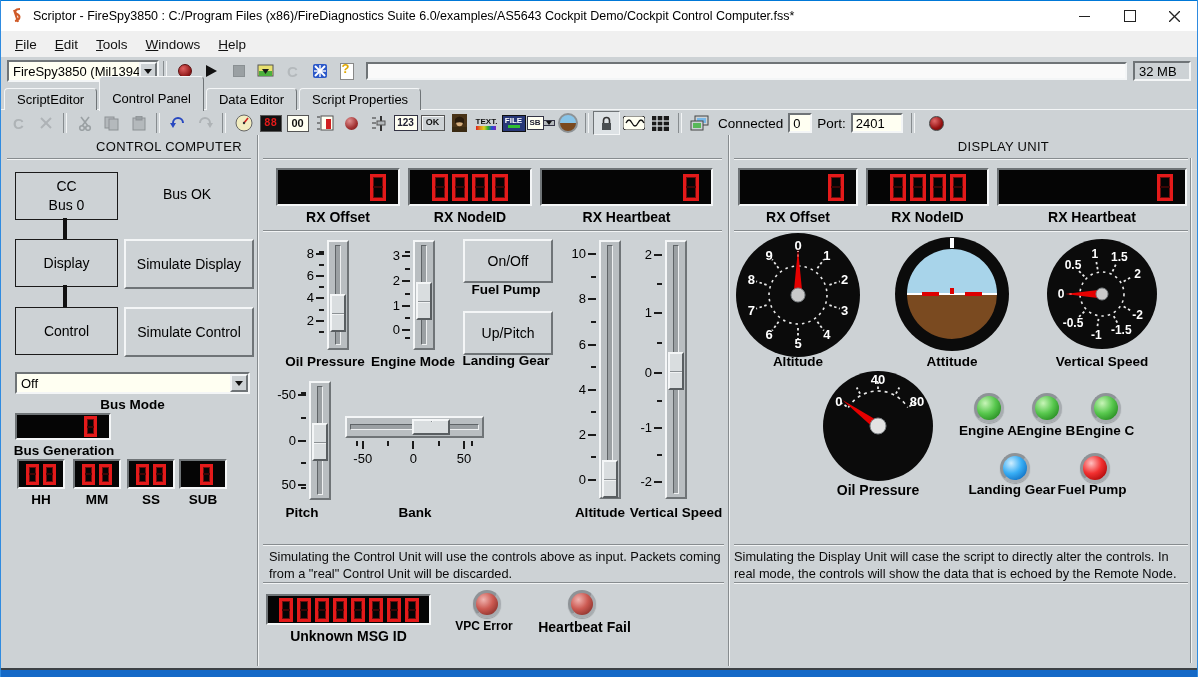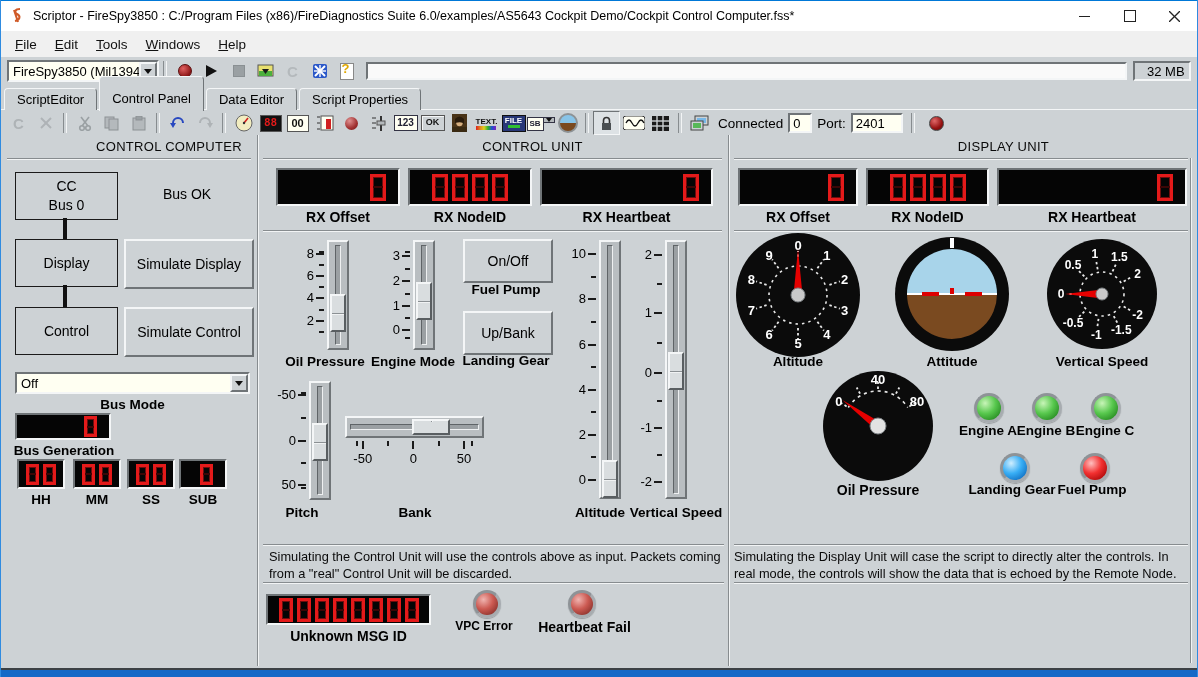--- a/index.html
+++ b/index.html
@@ -25,21 +25,21 @@
   .tab.active { z-index:2; padding-top:14px; padding-bottom:5px; margin-bottom:-1px; }
   .toolbar2 { height:26px; display:flex; align-items:center; padding-left:4px; }
   .tbtn { width:27px; height:24px; display:flex; align-items:center; justify-content:center; flex:none; }
   .tbtn.pressed { background:#dde2e5; border:1px solid; border-color:#6f7477 #f4f6f7 #f4f6f7 #6f7477; box-sizing:border-box; }
   .tsep { width:2px; height:20px; border-left:1px solid #878c8f; border-right:1px solid #f2f4f5; margin:0 4px; flex:none; }
   .combo { background:#fffff2; border:2px solid; border-color:#6f7477 #f4f6f7 #f4f6f7 #6f7477; display:flex; align-items:center; font-size:13px; box-sizing:border-box; }
   .combo .val { flex:1; padding-left:4px; white-space:nowrap; overflow:hidden; }
   .combo .drop { width:18px; align-self:stretch; background:#cdd2d5; border:2px solid; border-color:#f4f6f7 #6f7477 #6f7477 #f4f6f7; display:flex; align-items:center; justify-content:center; box-sizing:border-box; }
   .darr { width:0; height:0; border-left:4px solid transparent; border-right:4px solid transparent; border-top:5px solid #111; }
   .pbar { flex:1; height:18px; background:#fafafa; border:2px solid; border-color:#6f7477 #f4f6f7 #f4f6f7 #6f7477; margin:0 6px; box-sizing:border-box; }
-  .membox { width:58px; height:20px; margin-right:6px; border:2px solid; border-color:#6f7477 #f4f6f7 #f4f6f7 #6f7477; font-size:13px; display:flex; align-items:center; padding-left:12px; box-sizing:border-box; flex:none; }
+  .membox { width:58px; height:20px; margin-right:6px; border:2px solid; border-color:#6f7477 #f4f6f7 #f4f6f7 #6f7477; font-size:13px; display:flex; align-items:center; padding-left:4px; box-sizing:border-box; flex:none; }
   .fld { background:#fffff2; border:2px solid; border-color:#6f7477 #f4f6f7 #f4f6f7 #6f7477; font-size:13px; font-family:inherit; padding:1px 3px; box-sizing:border-box; height:20px; }
   .tlabel { font-size:13.5px; margin:0 5px; flex:none; }
   
   .main { position:absolute; top:135px; bottom:9px; left:0; right:0; overflow:hidden; }
   .bottom { position:absolute; left:0; right:0; bottom:0; height:9px; border-top:2px solid #3c4145; background:#1569c7; box-sizing:border-box; }
   .hl { position:absolute; height:0; border-top:1px solid #878c8f; border-bottom:1px solid #f2f4f5; }
   .vl { position:absolute; width:0; border-left:1px solid #878c8f; border-right:1px solid #f2f4f5; }
   .ptitle { position:absolute; font-size:13px; text-align:center; color:#0a0a0a; letter-spacing:.3px;padding-left:40px; }
   .box { position:absolute; border:1px solid #1a1a1a; display:flex; flex-direction:column; align-items:center; justify-content:center; font-size:14px; line-height:1.35; }
   .btn { position:absolute; background:#cdd2d5; border:2px solid; border-color:#f4f6f7 #6f7477 #6f7477 #f4f6f7; font-size:14px; display:flex; align-items:center; justify-content:center; }
@@ -260,21 +260,21 @@
         <div style="width:20px;height:4px;background:linear-gradient(90deg,#e02020,#e08020,#e0d020,#30b030,#2050d0,#8020c0)"></div>
       </div>
     </div>
     <div class="tbtn">
       <div style="width:22px;height:15px;background:#283878;border:1px solid #111;text-align:center">
         <div style="font-size:8px;font-weight:bold;color:#fff;line-height:9px">FILE</div>
         <div style="width:12px;height:3px;background:#30c030;margin:0 auto"></div>
       </div>
     </div>
     <div class="tbtn">
-      <div style="display:flex;align-items:flex-start;height:13px">
+      <div style="display:flex;align-items:center;height:13px">
         <div style="width:15px;background:#fffff2;border:1px solid #334;font-size:8px;font-weight:bold;color:#223;text-align:center;line-height:12px">SB</div>
         <div style="width:10px;background:#b4b9bc;border:1px solid #334;border-left:none;display:flex;align-items:center;justify-content:center">
             <span style="width:0;height:0;border-left:3px solid transparent;border-right:3px solid transparent;border-top:4px solid #111"></span>
           </div>
       </div>
     </div>
     <div class="tbtn">
       <div style="width:16px;height:16px;border-radius:50%;border:2px solid #8d9295;background:linear-gradient(#88c4e8 50%, #7a4a20 50%)"></div>
     </div>
     <div class="tsep"></div>
@@ -369,21 +369,20 @@
         <span class="dg sm"></span>
       </div>
     <div class="seg right" style="left:178px;top:324px;width:48px;height:30px">
         <span class="dg sm"></span>
       </div>
     <div class="lbl" style="left:16px;top:357px;width:48px">HH</div>
     <div class="lbl" style="left:72px;top:357px;width:48px">MM</div>
     <div class="lbl" style="left:126px;top:357px;width:48px">SS</div>
     <div class="lbl" style="left:178px;top:357px;width:48px">SUB</div>
 
-    <div class="ptitle" style="left:256px;top:4px;width:471px">CONTROL UNIT</div>
     <div class="hl" style="left:262px;top:23px;width:459px"></div>
 
     <div class="seg right" style="left:275px;top:33px;width:124px;height:38px">
         <span class="dg lg"></span>
       </div>
     <div class="seg center" style="left:407px;top:33px;width:124px;height:38px">
         <span class="dg lg"></span>
         <span class="dg lg"></span>
         <span class="dg lg"></span>
         <span class="dg lg"></span>
@@ -432,21 +431,21 @@
         <div class="stick" style="right: 25px; width: 5px; height: 2px; top: 77.22px;"></div>
         <div class="stick" style="right: 25px; width: 8px; height: 2px; top: 89.26px;"></div>
         <div class="stick-label" style="right: 35px; top: 82.26px;">0</div>
         <div class="stick" style="right: 25px; width: 5px; height: 2px; top: 11px;"></div>
         <div class="stick" style="right: 25px; width: 5px; height: 2px; top: 97px;"></div>
       </div>
     <div class="lbl" style="left:368px;top:219px;width:88px">Engine Mode</div>
 
     <div class="btn" style="left:462px;top:104px;width:86px;height:40px">On/Off</div>
     <div class="lbl" style="left:462px;top:147px;width:86px">Fuel Pump</div>
-    <div class="btn" style="left:462px;top:176px;width:86px;height:40px">Up/Bank</div>
+    <div class="btn" style="left:462px;top:176px;width:86px;height:40px">Up/Pitch</div>
     <div class="lbl" style="left:448px;top:218px;width:114px">Landing Gear</div>
 
     <div class="slider" id="sl-pitch" style="left:264px;top:246px;width:66px;height:119px">
         <div class="vtrack" style="position: absolute; right: 0px; top: 0px; bottom: 0px; width: 22px;">
           <div class="vchan" style="position: absolute; left: 6px; top: 3px; bottom: 3px; width: 6px;"></div>
           <div class="vhandle" style="position: absolute; left: 1px; width: 16px; height: 38px; top: 40px;"></div>
         </div>
         <div class="stick" style="right: 25px; width: 8px; height: 2px; top: 12.9px;"></div>
         <div class="stick-label" style="right: 35px; top: 5.9px;">-50</div>
         <div class="stick" style="right: 25px; width: 5px; height: 2px; top: 35.7px;"></div>

